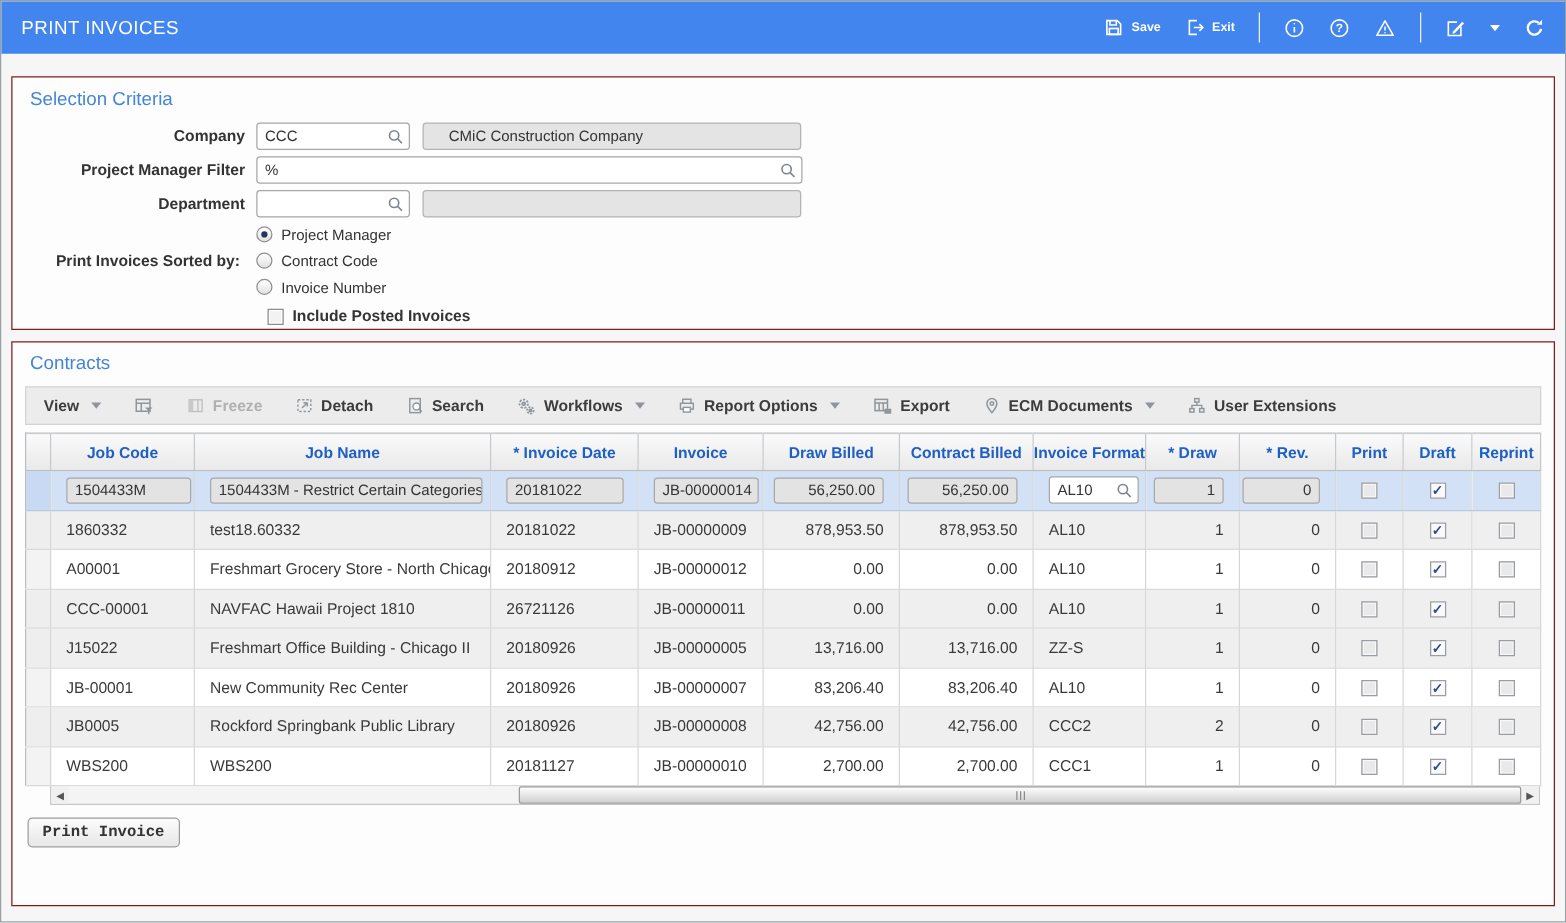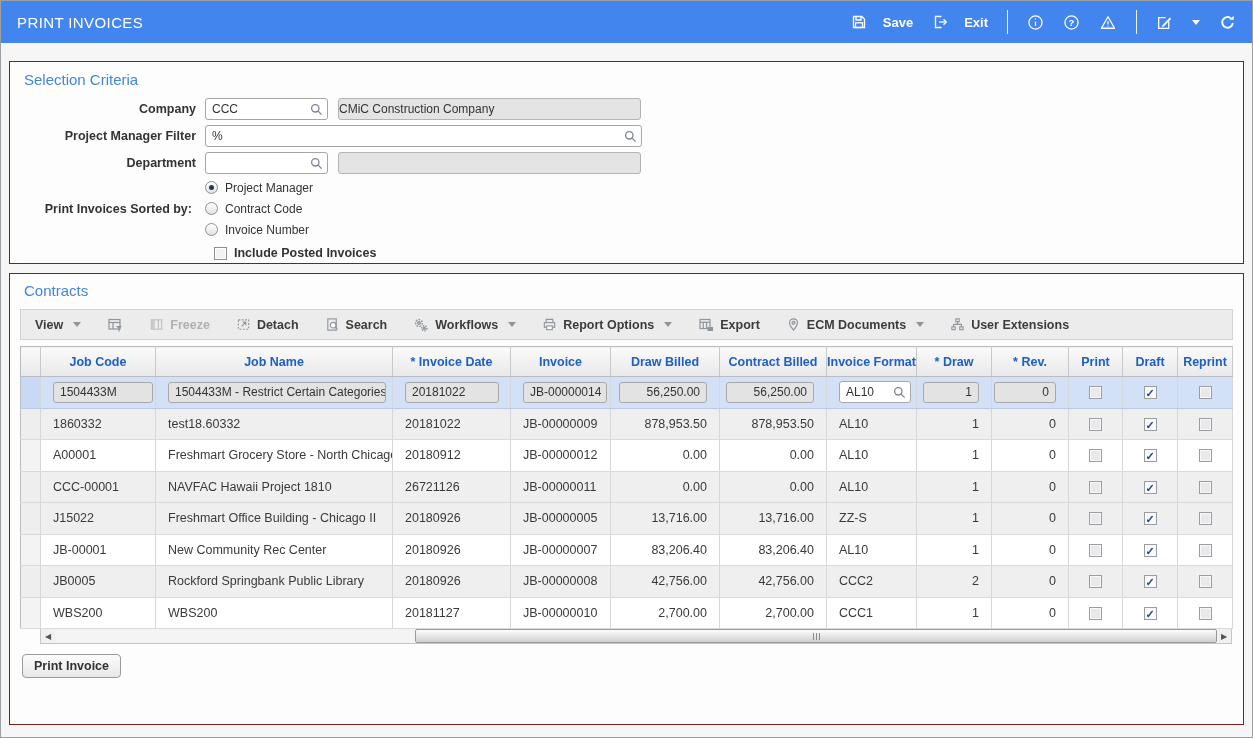--- a/index.html
+++ b/index.html
@@ -10,22 +10,22 @@
     border:1px solid #98a0a6;
     position:relative;
   }
   
   .app-header{
     height:42px; background:#4285ef; display:flex; align-items:center;
     padding:0 16px; color:#fff;
   }
   .app-title{ font-size:15px; letter-spacing:.4px; }
   .header-right{ margin-left:auto; display:flex; align-items:center; gap:19px; }
-  .hbtn{ display:flex; align-items:center; gap:16px; background:none; border:none;
-         color:#fff; font-family:inherit; font-size:13px; font-weight:bold; cursor:pointer; }
+  .hbtn{ display:flex; align-items:center; gap:6px; background:none; border:none;
+         color:#fff; font-family:inherit; font-size:10px; font-weight:bold; cursor:pointer; }
   .hicon{ display:flex; align-items:center; cursor:pointer; }
   .hdr-divider{ width:1px; height:24px; background:rgba(255,255,255,.9); }
   .caret{ width:0; height:0; border-left:4px solid transparent; border-right:4px solid transparent;
           border-top:5px solid #fff; display:inline-block; }
   
   .content{ padding:18px 8px 0 8px; }
   .panel{ background:#fdfdfd; border:1px solid #7f1d1d; }
   .panel-sc{ height:203px; padding-top:9px; }
   .panel-ct{ margin-top:9px; height:452px; padding-top:8px; position:relative; }
   .section-title{ color:#4386d6; font-size:15px; font-weight:normal; margin:0 0 10px 14px; }
@@ -33,21 +33,21 @@
   .form-row{ display:flex; align-items:center; margin-bottom:5px; }
   .flabel{ width:195px; text-align:right; font-weight:bold; color:#333; font-size:12.5px; padding-right:9px; }
   .lov{ position:relative; height:22px; border:1px solid #a6a6a6; border-radius:3px; background:#fff;
         display:flex; align-items:center; }
   .lov input{ border:none; outline:none; background:transparent; flex:1; min-width:0;
               font-family:inherit; font-size:12px; color:#333; padding:0 4px 0 6px; }
   .lov .mag{ flex:none; margin-right:4px; }
   .lov-sm{ width:123px; }
   .lov-w{ width:437px; }
   .ro-field{ margin-left:10px; width:303px; height:22px; background:#e4e4e4; border:1px solid #b3b3b3;
-             border-radius:3px; font-size:12px; color:#333; line-height:20px; padding:0 0;
+             border-radius:3px; font-size:12px; color:#333; line-height:20px; padding:0 20px;
              overflow:hidden; white-space:nowrap; }
   .sort-block{ display:flex; margin-top:3px; }
   .sort-label{ width:195px; text-align:right; font-weight:bold; color:#333; font-size:12.5px;
                padding-right:13px; align-self:center; }
   .radio-stack{ display:flex; flex-direction:column; gap:4px; }
   .radio-row{ display:flex; align-items:center; gap:7px; height:17px; cursor:pointer; }
   .radio{ width:13px; height:13px; border-radius:50%; border:1px solid #8f8f8f;
           background:linear-gradient(#fff,#e2e2e2); position:relative; flex:none; }
   .radio.on::after{ content:""; position:absolute; left:3px; top:3px; width:5px; height:5px;
                     border-radius:50%; background:#25355e; }
@@ -96,21 +96,21 @@
             background:#f4f4f4; position:relative; display:flex; align-items:stretch; }
   .sbtn{ width:14px; flex:none; display:flex; align-items:center; justify-content:center;
          font-size:8px; color:#555; background:#f0f0f0; cursor:pointer; }
   .strack{ flex:1; position:relative; }
   .sthumb{ position:absolute; left:31%; right:0; top:0; bottom:0;
            background:linear-gradient(#fdfdfd,#d0d0d0); border:1px solid #9a9a9a; border-radius:2px;
            display:flex; align-items:center; justify-content:center; cursor:grab; }
   .grip{ display:flex; gap:2px; }
   .grip i{ width:1px; height:7px; background:#8a8a8a; display:block; }
   
-  .print-btn{ margin:10px 0 0 12px; height:24px; padding:0 11px; font-family:Liberation Sans, sans-serif; font-size:12.5px;
+  .print-btn{ margin:10px 0 0 12px; height:24px; padding:0 11px; font-family:Liberation Mono, monospace; font-size:12.5px;
               font-weight:bold; color:#333; background:linear-gradient(#fcfcfc,#e7e7e7);
               border:1px solid #9b9b9b; border-radius:4px; cursor:pointer; }
   svg{ display:block; }
 </style>
 </head>
 <body>
 
 <div class="app-header">
   <span class="app-title">PRINT INVOICES</span>
   <div class="header-right">

